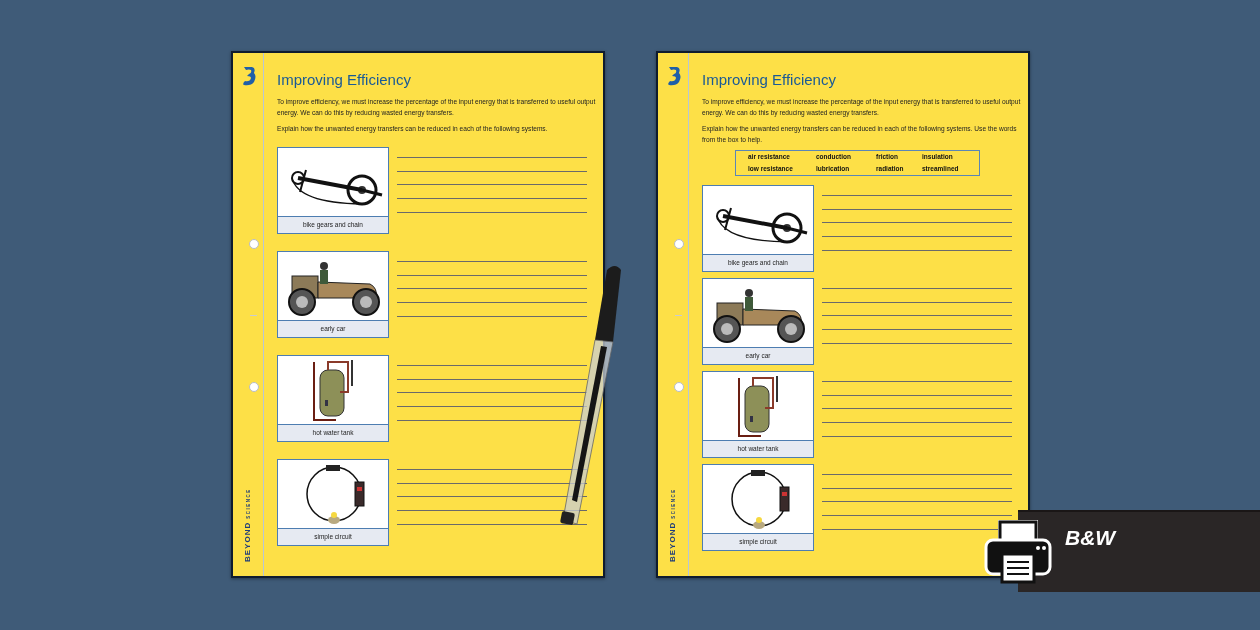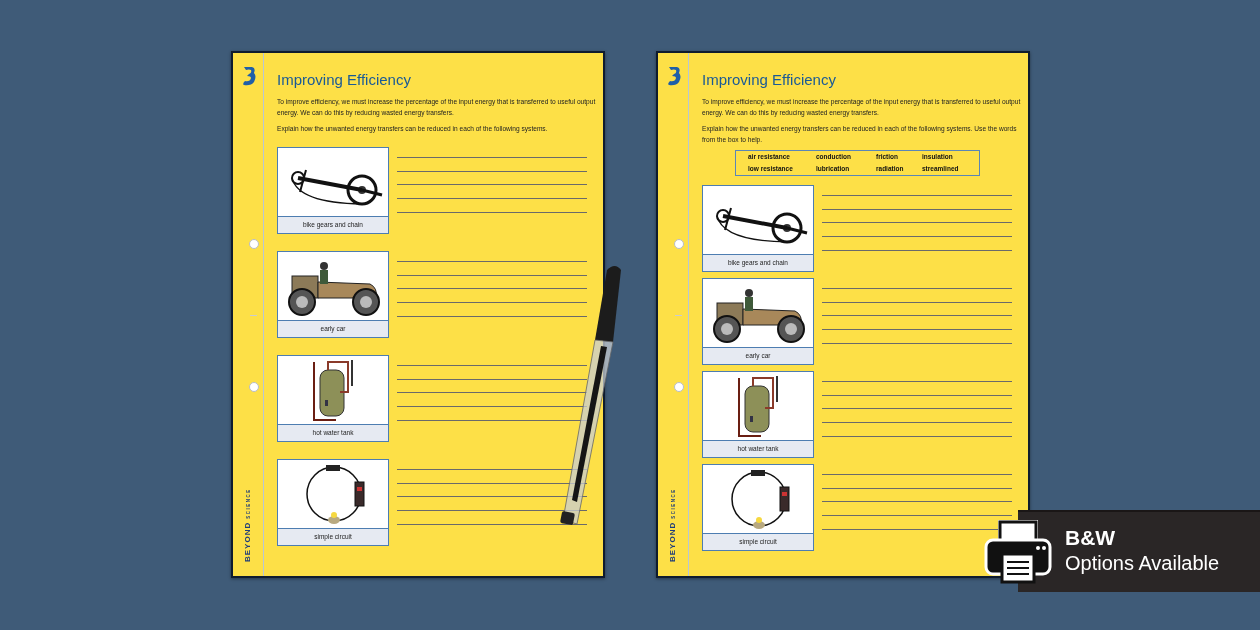--- a/index.html
+++ b/index.html
@@ -15,21 +15,21 @@
     .brand .sub{font-size:4.5px;letter-spacing:1.5px;margin-left:3px;}
     .title{position:absolute;left:44px;top:18px;font-size:15px;color:#1a5a96;}
     .para{position:absolute;left:44px;font-size:6.6px;color:#222;line-height:10.5px;width:320px;}
     .wordbox{position:absolute;left:77px;top:97px;width:245px;height:26px;border:1px solid #5a86b6;box-sizing:border-box;display:grid;grid-template-columns:68px 60px 46px 60px;row-gap:1px;padding:2px 0 0 12px;font-size:6.5px;font-weight:bold;color:#111;}
     .card{position:absolute;left:44px;width:112px;border:1px solid #4d7db1;box-sizing:border-box;background:#fff;}
     .card .pic{height:68px;position:relative;}
     .card .cap{height:16px;border-top:1px solid #4d7db1;background:#e6eaf2;font-size:6.5px;color:#222;text-align:center;line-height:16px;}
     .lines{position:absolute;left:164px;width:190px;}
     .lines div{height:1px;background:#6a6a6a;margin-bottom:12.7px;}
     .pen{position:absolute;left:555px;top:262px;width:80px;height:270px;}
-    .badge{position:absolute;left:1018px;top:510px;width:242px;height:80px;background:#2a2626;border-top:2px solid #1a1616;}
+    .badge{position:absolute;left:1018px;top:510px;width:242px;height:80px;background:#2a2626;border-top:2px solid #1a1616;font-style:italic;}
     .badge .t1{position:absolute;left:47px;top:14px;color:#fff;font-weight:bold;font-size:21px;}
     .badge .t2{position:absolute;left:47px;top:40px;color:#fff;font-size:20px;white-space:nowrap;}
     .printer{position:absolute;left:982px;top:516px;width:72px;height:70px;}
   </style>
 </head>
 <body>
 
 <div class="page left">
   <div class="margin-line"></div>
   <svg class="logo" viewBox="0 0 16 22">
@@ -245,21 +245,20 @@
 
 <svg class="pen" viewBox="0 0 80 270">
   <path d="M52 8 Q60 0 66 8 L58 80 L40 78 Z" fill="#1c1c1c"></path>
   <path d="M40 78 L58 80 L22 262 L8 258 Z" fill="rgba(200,205,210,0.75)" stroke="#666" stroke-width="0.8"></path>
   <path d="M46 84 L52 85 L22 240 L17 238 Z" fill="#151515"></path>
   <rect x="6" y="250" width="13" height="12" rx="2" fill="#222" transform="rotate(11 12 256)"></rect>
 </svg>
 
 <div class="badge">
   <div class="t1">B&amp;W</div>
-  <div class="t2">Options Available</div>
 </div>
 <svg class="printer" viewBox="0 0 72 70">
   <rect x="18" y="6" width="36" height="22" fill="#fff" stroke="#fff" stroke-width="4"></rect>
   <rect x="18" y="6" width="36" height="22" fill="#fff" stroke="#111" stroke-width="3"></rect>
   <rect x="4" y="24" width="64" height="34" rx="7" fill="#111" stroke="#fff" stroke-width="3"></rect>
   <circle cx="56" cy="32" r="2" fill="#fff"></circle>
     <circle cx="62" cy="32" r="2" fill="#fff"></circle>
   <rect x="20" y="38" width="32" height="28" fill="#fff" stroke="#111" stroke-width="3"></rect>
   <line x1="25" y1="46" x2="47" y2="46" stroke="#111" stroke-width="2"></line>
   <line x1="25" y1="52" x2="47" y2="52" stroke="#111" stroke-width="2"></line>

